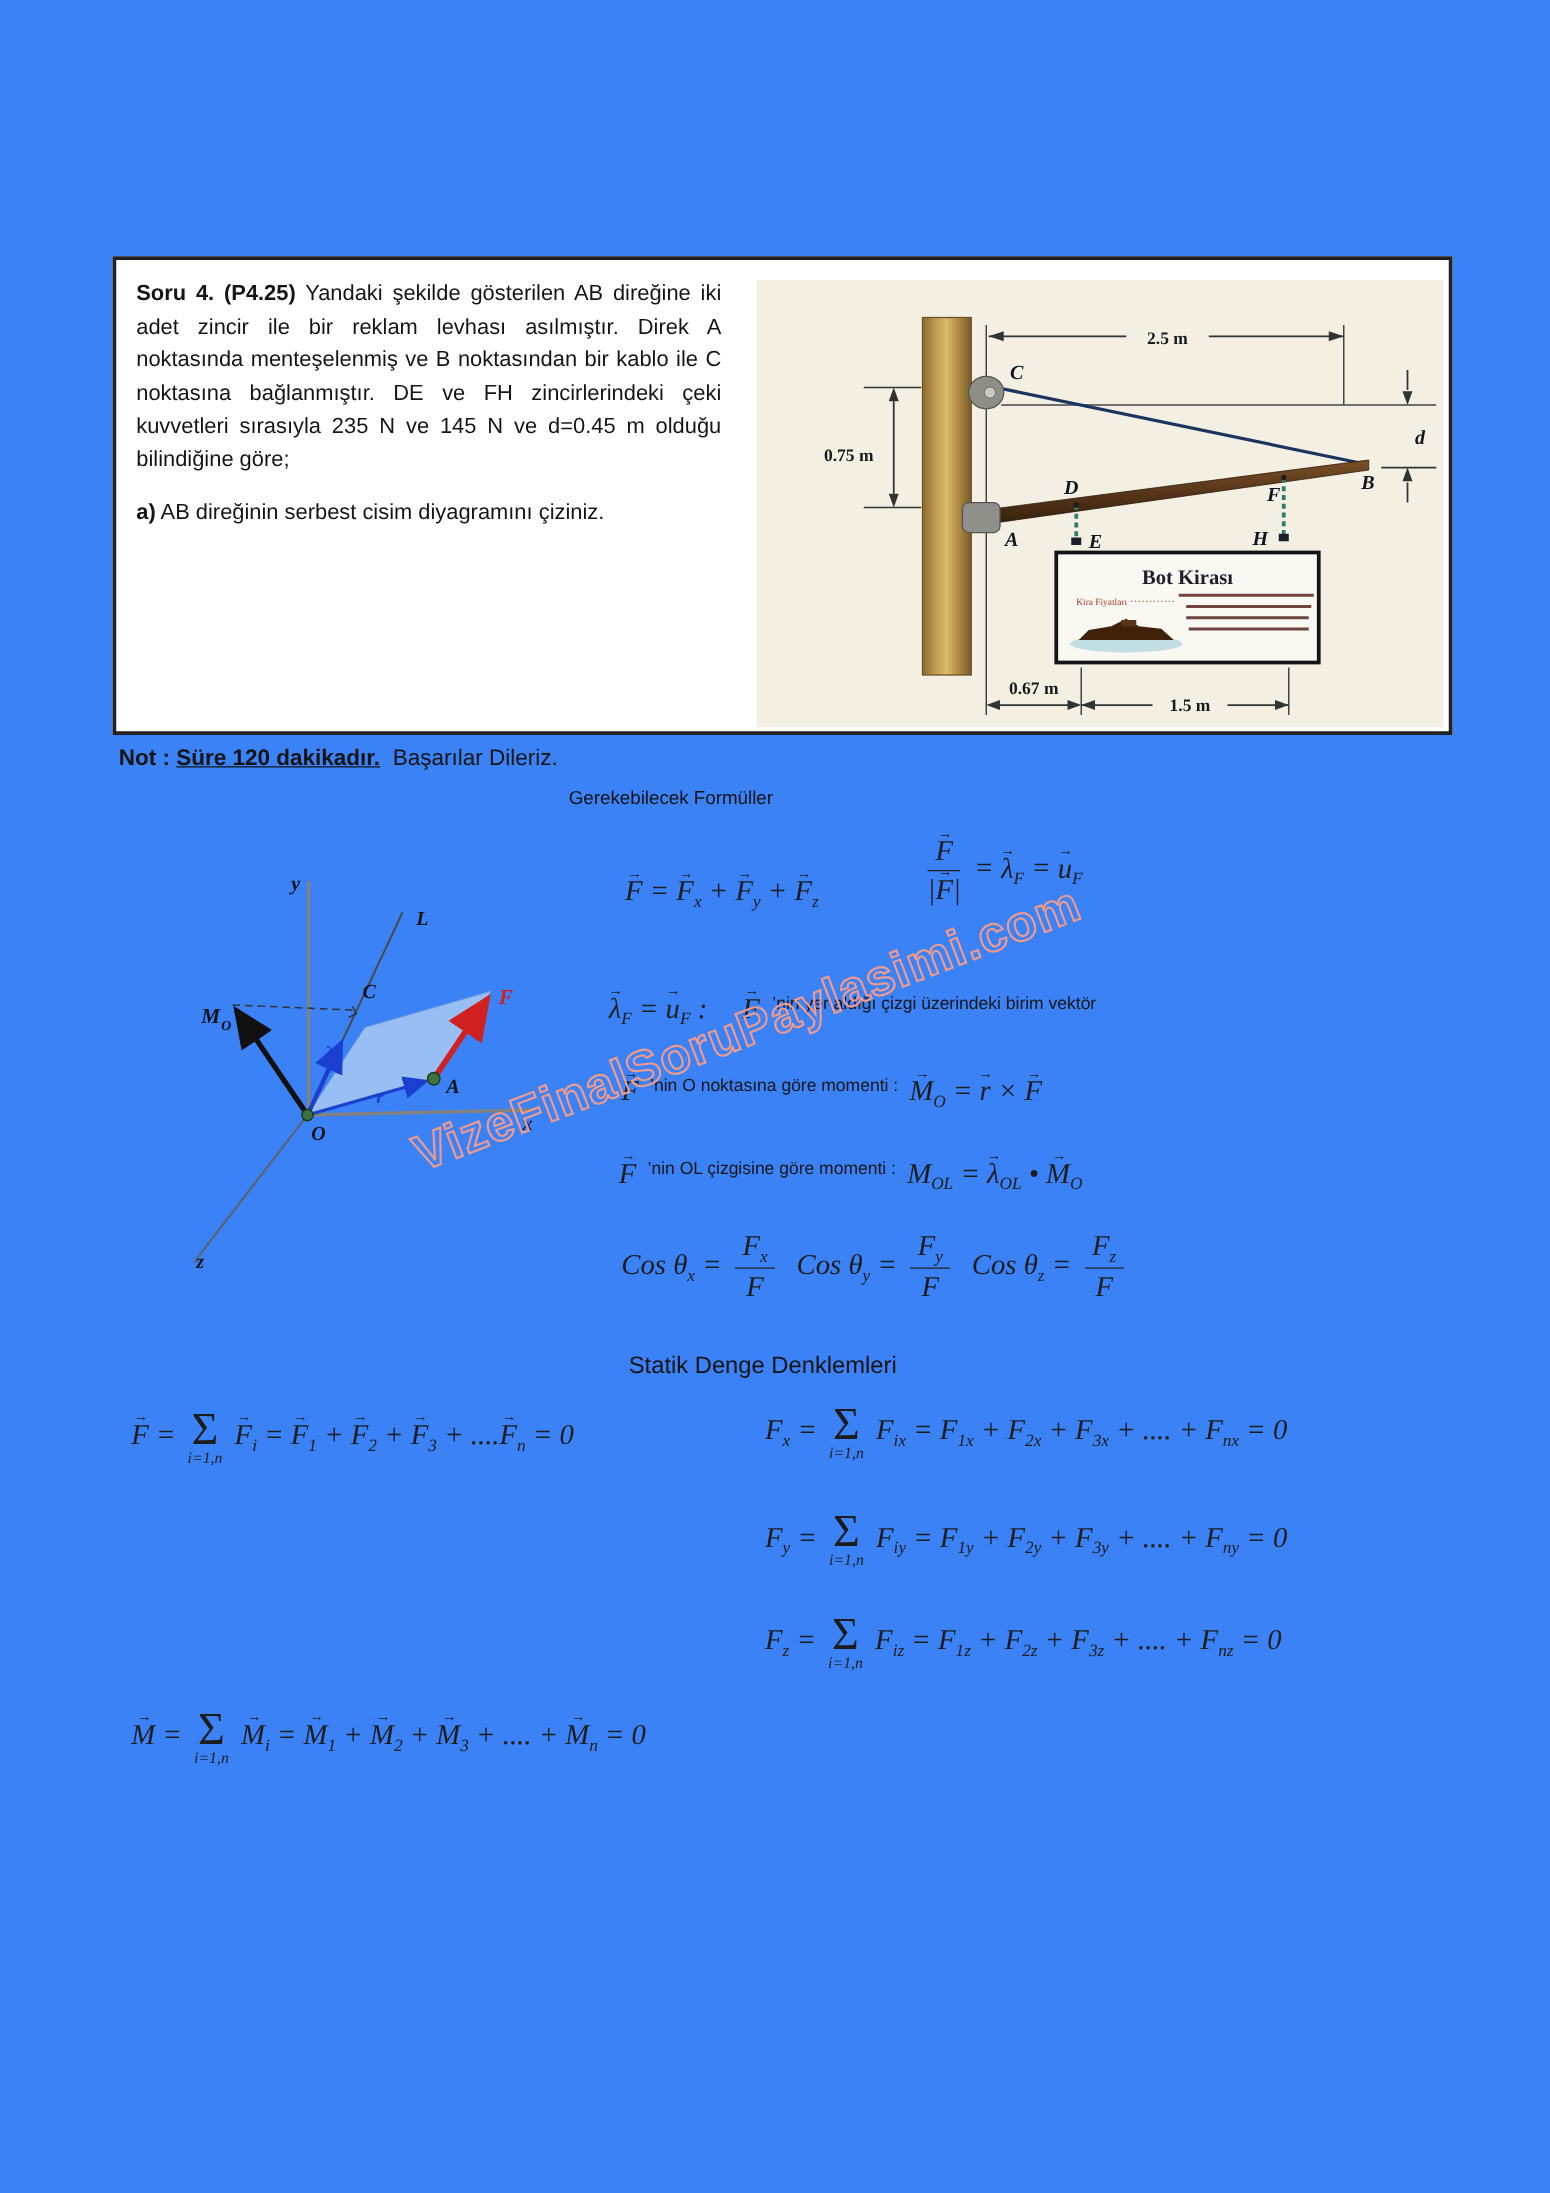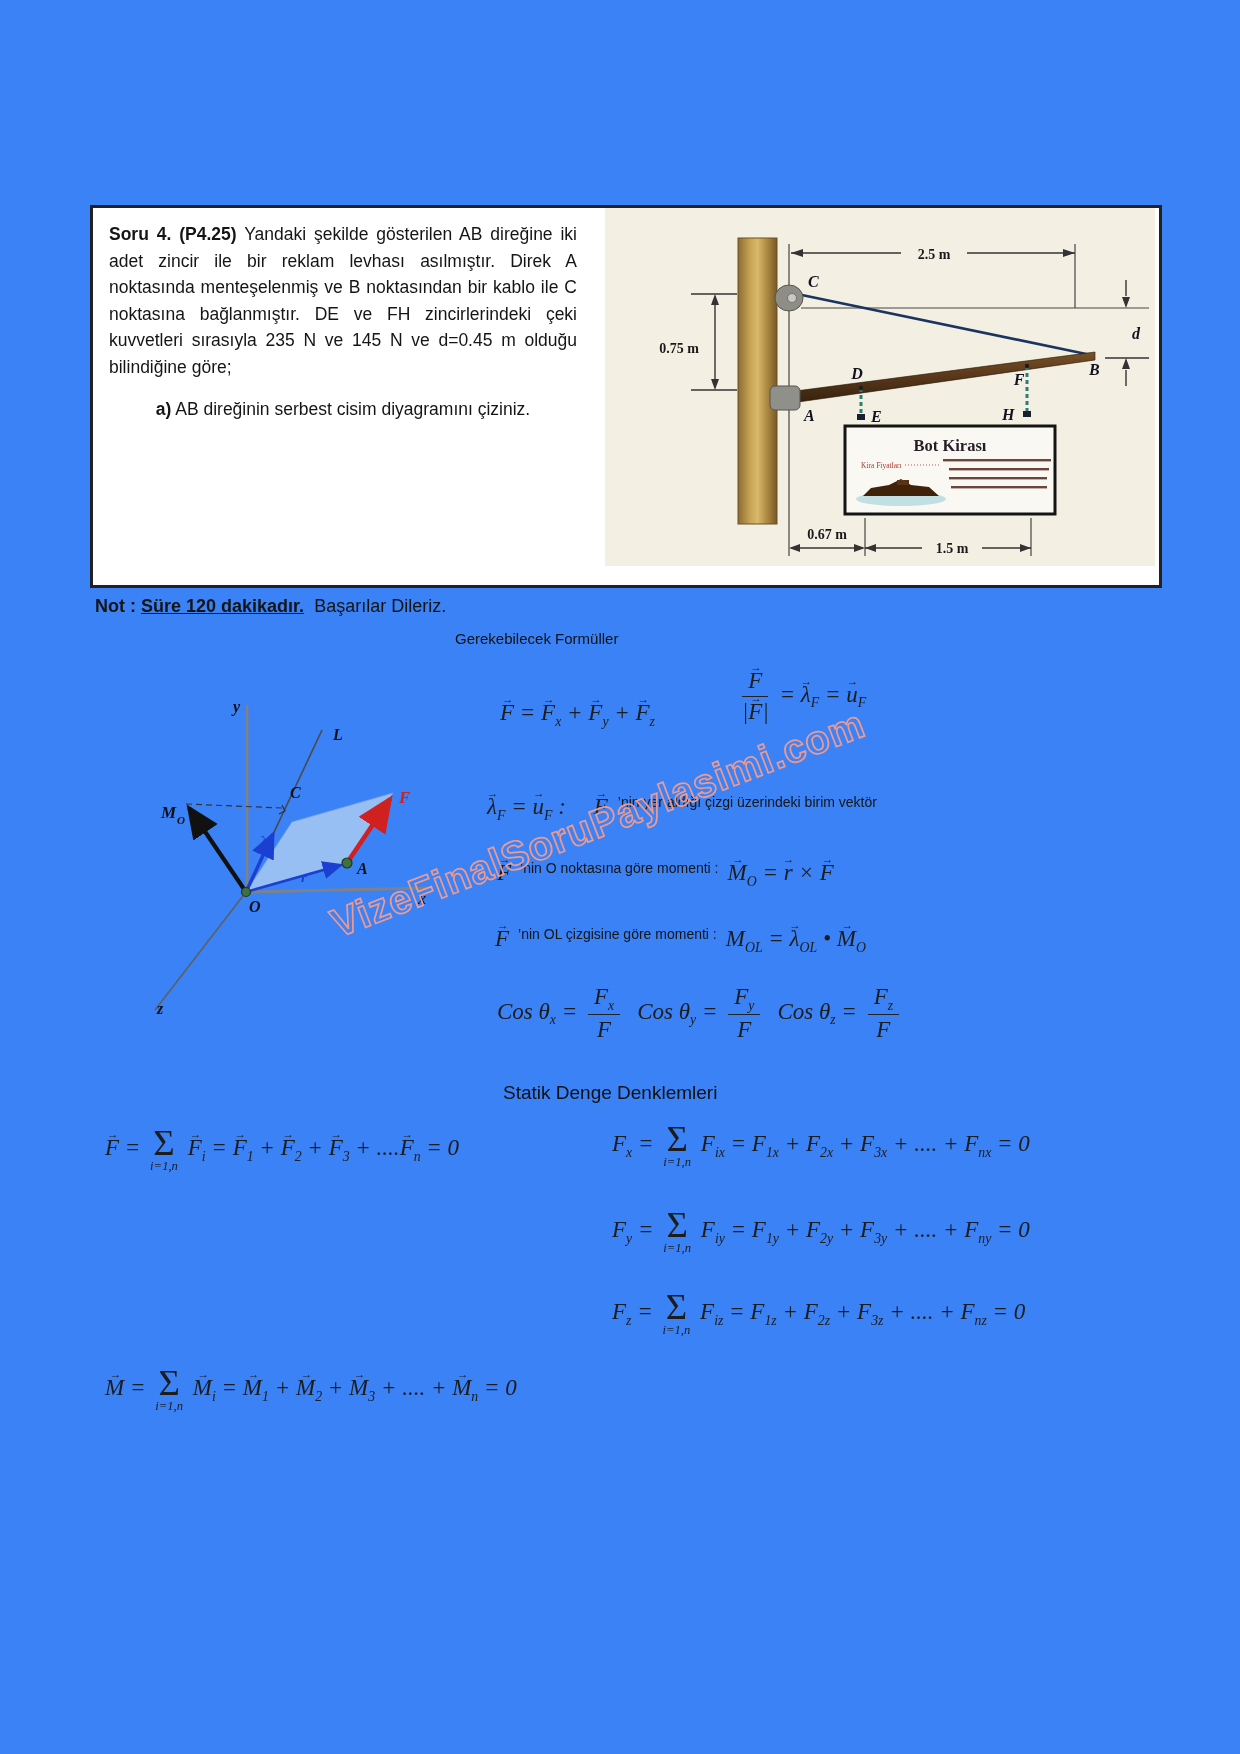--- a/index.html
+++ b/index.html
@@ -2,22 +2,22 @@
 <html><head>
 <meta charset="utf-8">
 <style>
   *{margin:0;padding:0;box-sizing:border-box}
   html,body{background:#fff}
   body{width:1240px;height:1754px;font-family:"Liberation Sans",sans-serif;color:#111;position:relative}
   .page{position:absolute;left:0;top:0;width:1240px;height:1754px;overflow:hidden;background:#3b82f6}
   .abs{position:absolute}
   .qbox{position:absolute;left:90px;top:205px;width:1072px;height:383px;border:3px solid #222;background:#fff}
   .qtext{position:absolute;left:16px;top:13px;width:468px;font-size:17.5px;line-height:1.52;text-align:justify;color:#151515}
-  .qitem{margin-top:15px;text-align:center}
-  .qfig{position:absolute;left:512px;top:0;width:550px;height:358px}
+  .qitem{margin-top:15px;text-align:left}
+  .qfig{position:absolute;left:512px;top:16px;width:550px;height:358px}
   .note{position:absolute;left:95px;top:596px;font-size:18px;color:#141414}
   .fheading{position:absolute;left:455px;top:630px;font-size:15px;font-weight:normal}
   .sheading{position:absolute;left:503px;top:1082px;font-size:19px}
   .math{font-family:"Liberation Serif",serif;font-style:italic;font-size:23px;color:#1c1c1c;white-space:nowrap}
   .math sub{font-size:.6em;vertical-align:-0.4em;line-height:1}
   .vec{position:relative;display:inline-block}
   .vec::after{content:"→";position:absolute;top:-0.62em;left:55%;transform:translateX(-50%);font-size:.5em;font-style:normal}
   .frac{display:inline-flex;flex-direction:column;align-items:center;vertical-align:middle;margin:0 5px}
   .frac .fn{border-bottom:1.6px solid #222;padding:0 6px 2px}
   .frac .fd{padding-top:2px}

